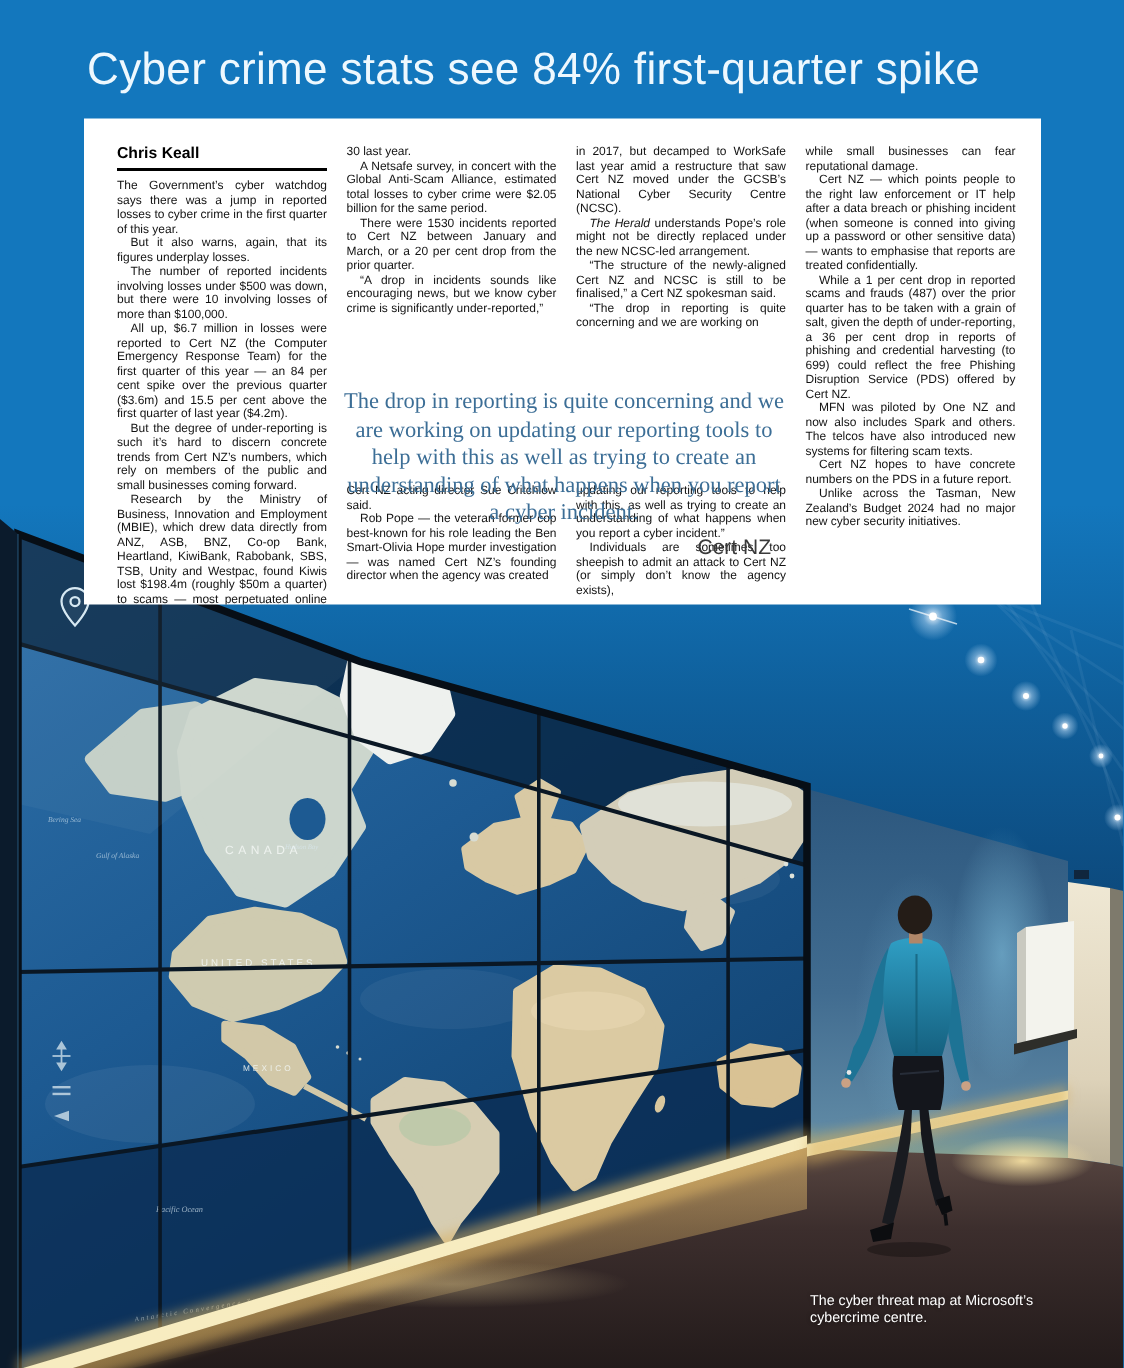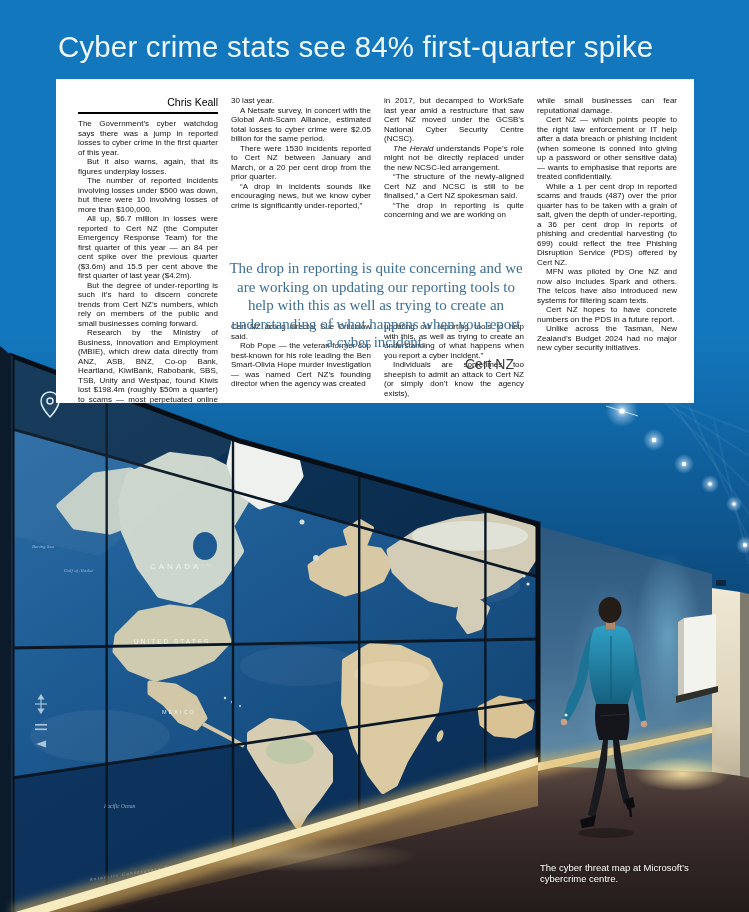--- a/index.html
+++ b/index.html
@@ -8,21 +8,21 @@
   .headline{position:absolute;left:58px;top:30px;width:680px;
        font-size:30px;font-weight:400;letter-spacing:.2px;color:#eef8fe;
        font-family:"Liberation Sans",sans-serif;transform:scaleX(.98);transform-origin:left top;}
   .photo-wrap{position:absolute;left:0;top:336px;width:694px;height:594px;}
   .article{position:absolute;left:56px;top:79px;width:638px;height:324px;
        background:#ffffff;box-sizing:border-box;padding:17px 22px 12px 22px;overflow:hidden;}
   .cols{display:flex;gap:13px;}
   .col{flex:0 0 140px;width:140px;}
   .col p{margin:0;font-size:8px;line-height:9.5px;text-align:justify;color:#121212;}
   .col p.ind{text-indent:9px;}
-  .byline{font-weight:normal;font-size:10.5px;text-align:right;color:#000;
+  .byline{font-weight:bold;font-size:10.5px;color:#000;
        padding-bottom:4px;border-bottom:2px solid #000;margin-bottom:5px;}
   .top-block{height:126px;overflow:hidden;}
   .quote-gap{height:100px;}
   .pullquote{position:absolute;left:172px;top:143px;width:296px;text-align:center;
        font-family:"Liberation Serif",serif;font-size:15px;line-height:18.5px;color:#3c6e96;margin-top:37px;}
   .pq-attr{font-family:"Liberation Sans",sans-serif;font-size:14px;font-weight:normal;
        color:#3a3a3a;text-align:right;margin-top:3px;padding-right:10px;}
   .photo-caption{position:absolute;left:540px;top:862px;width:176px;font-size:9.5px;
        font-weight:normal;color:#ffffff;line-height:11px;text-shadow:0 0 3px rgba(0,0,0,.45);}
   .maplabel{fill:#f2f6f3;font-family:"Liberation Sans",sans-serif;}

